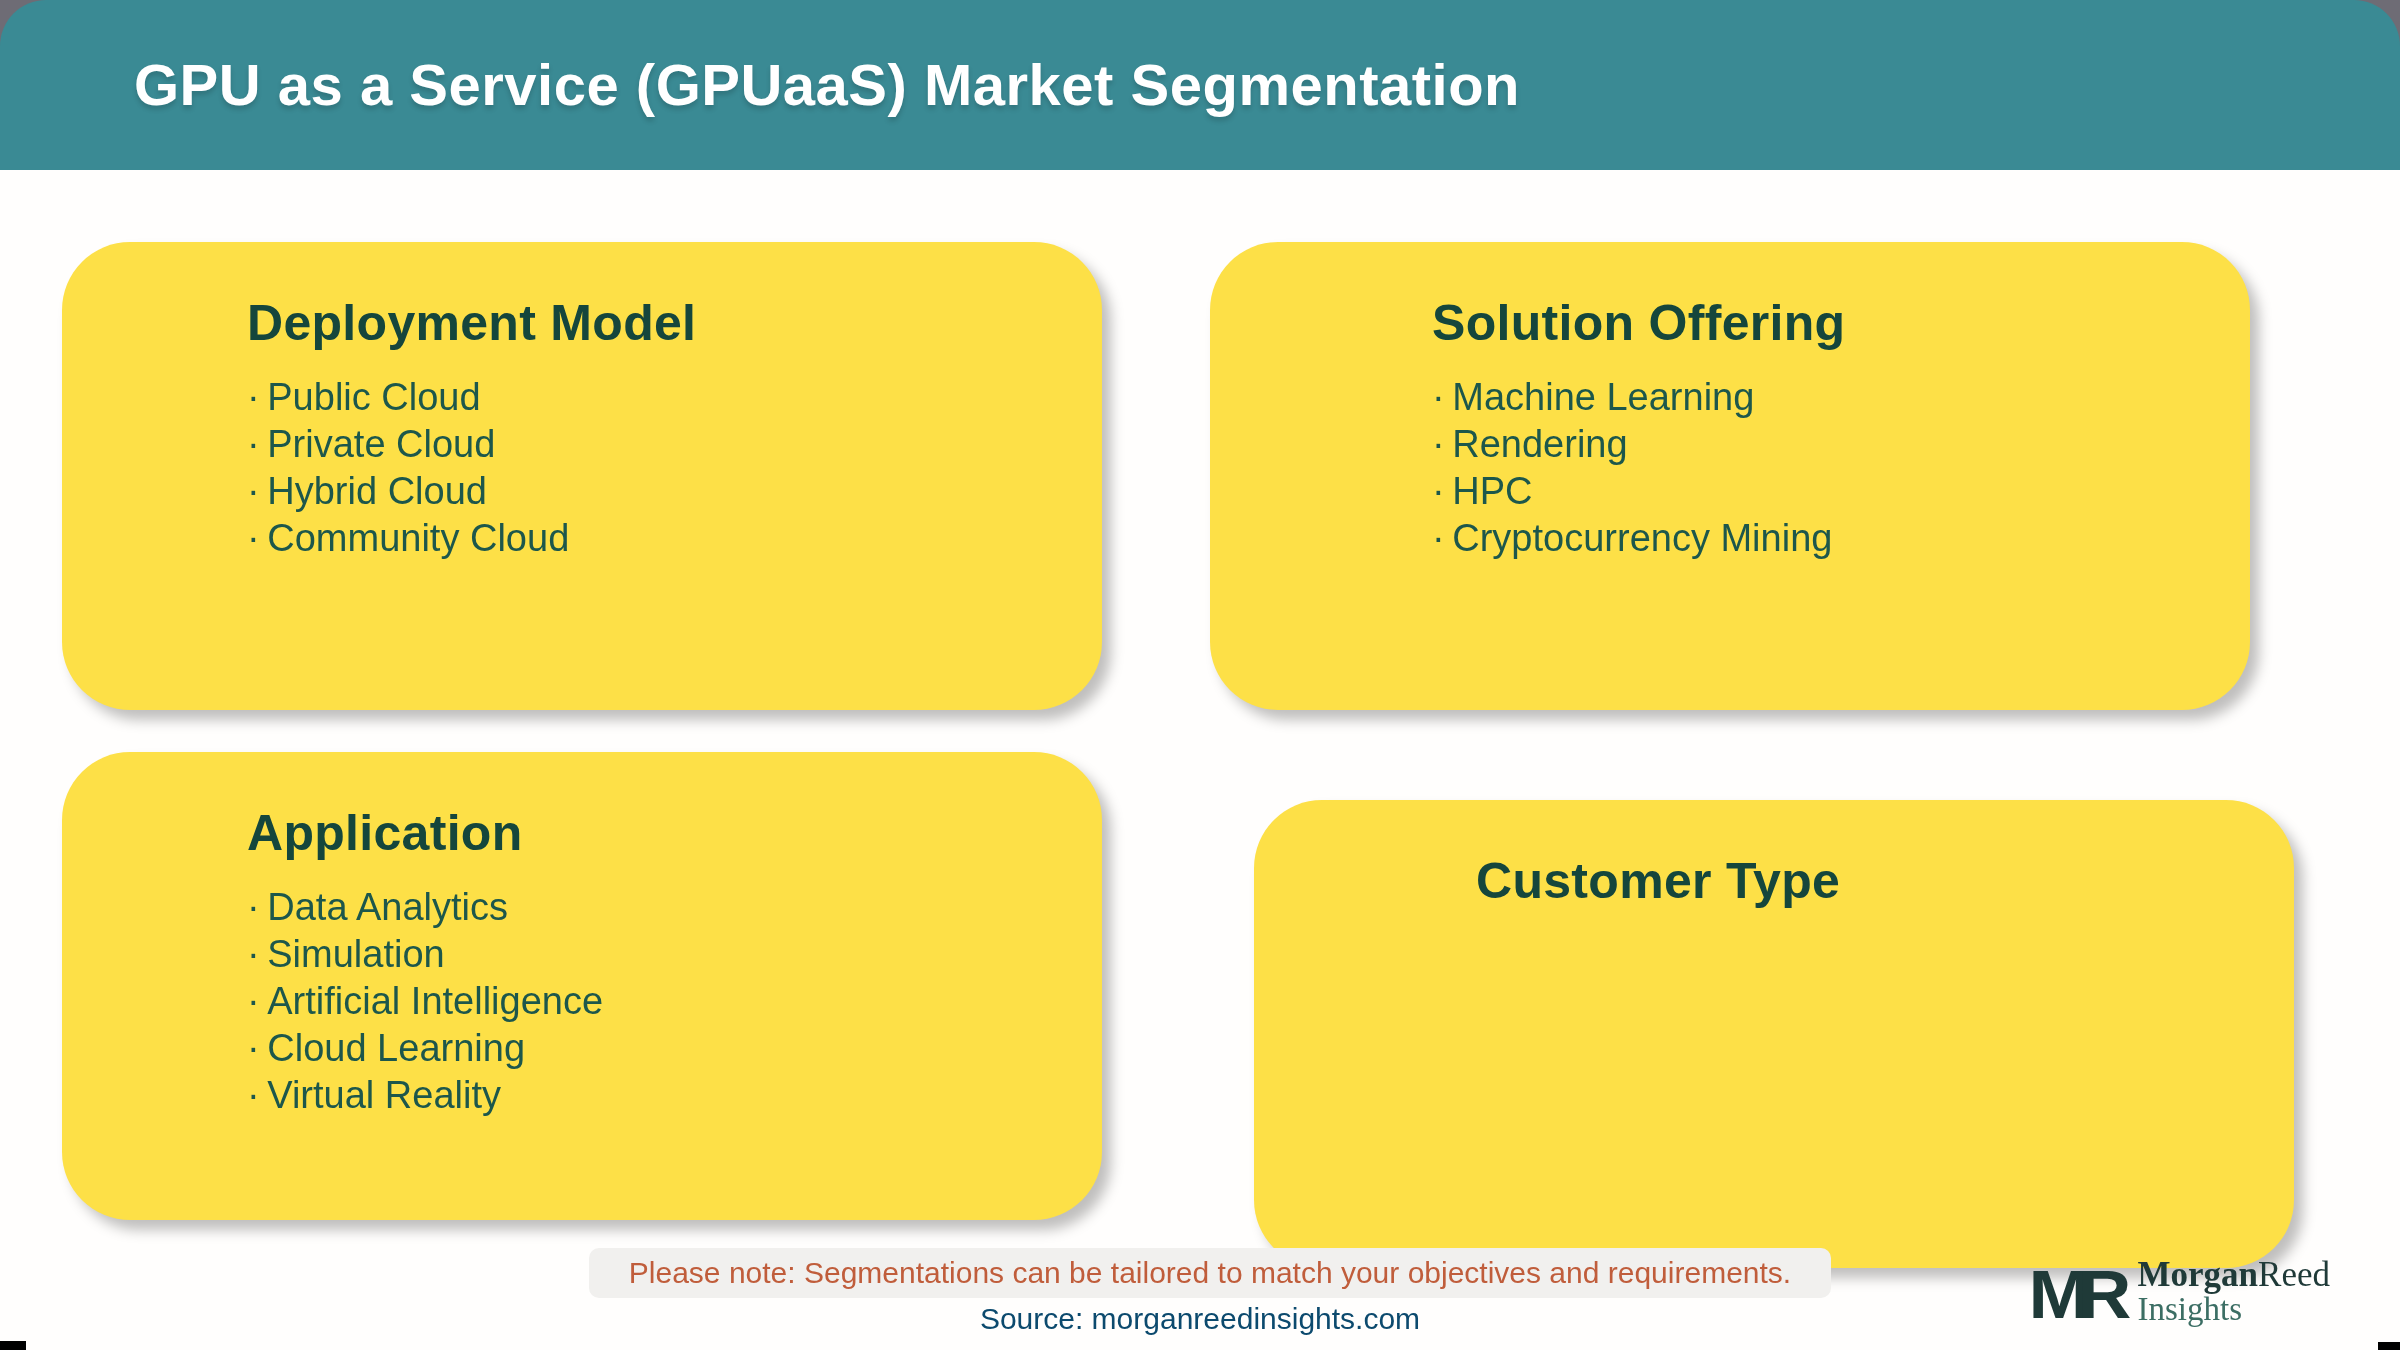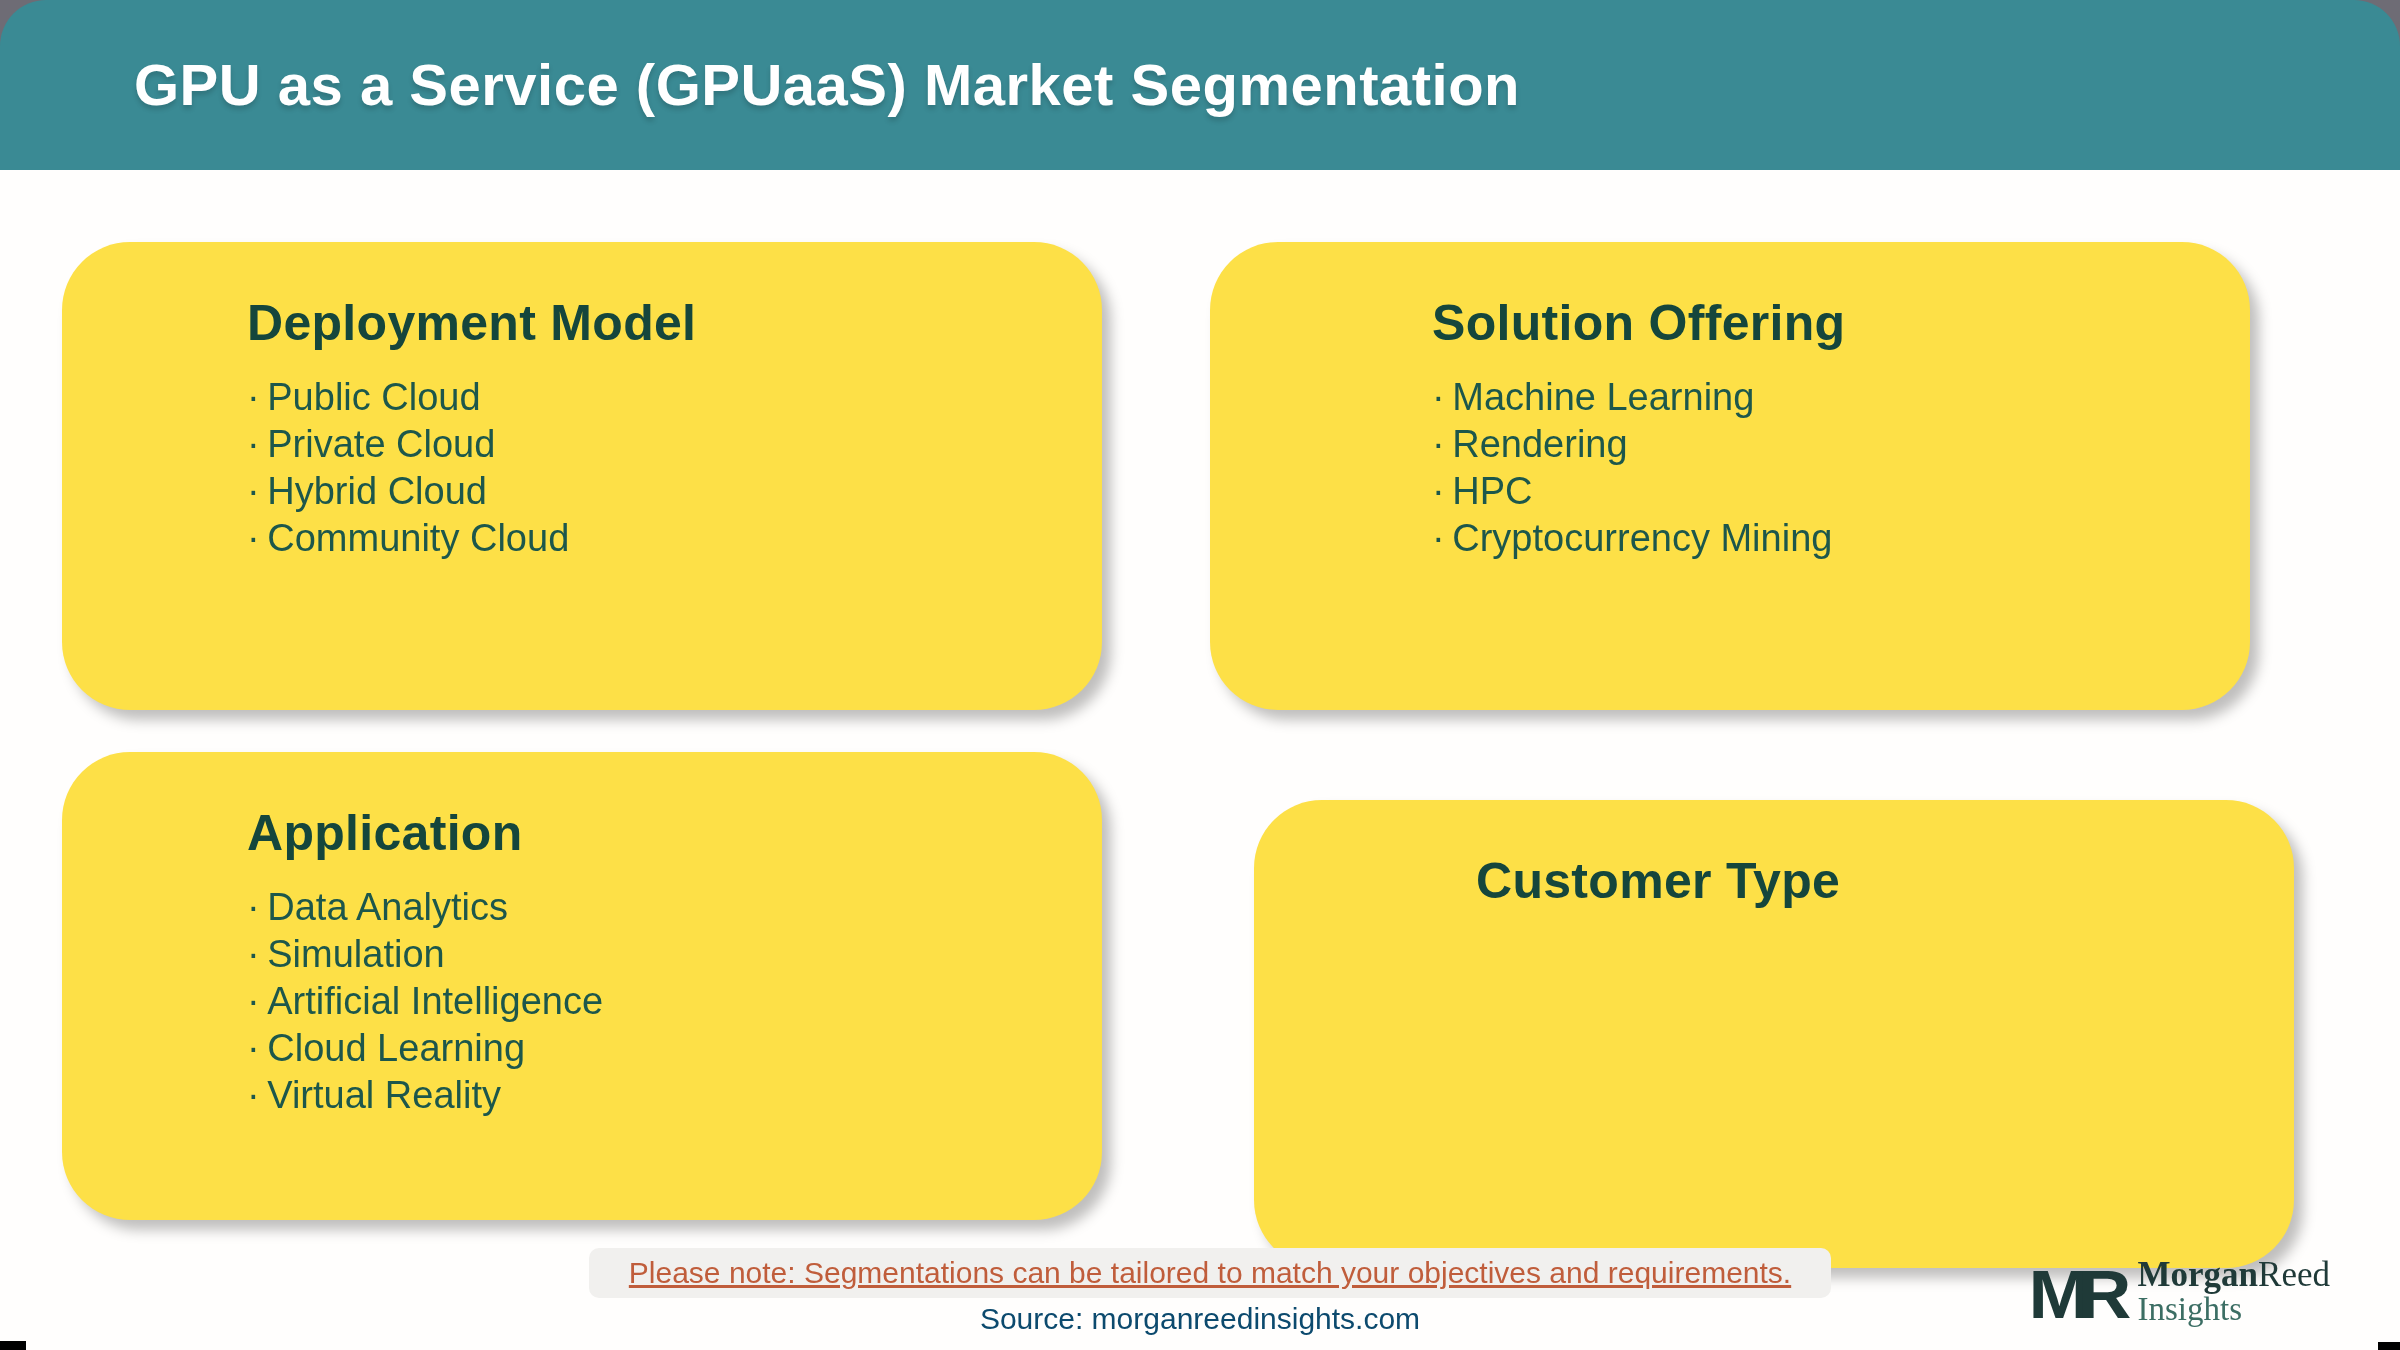--- a/index.html
+++ b/index.html
@@ -67,21 +67,20 @@
   .note{
     position:absolute;left:589px;top:1248px;
     width:1242px;height:50px;
     background:#f1f0ee;
     border-radius:10px;
     text-align:center;
     line-height:50px;
     font-size:30px;
     color:#c05d3b;
     white-space:nowrap;
-    text-decoration:underline;
   }
   .source{
     position:absolute;left:0;top:1302px;width:2400px;
     text-align:center;
     font-size:30px;
     color:#0c4a6e;
   }
 
   
   .logo{

